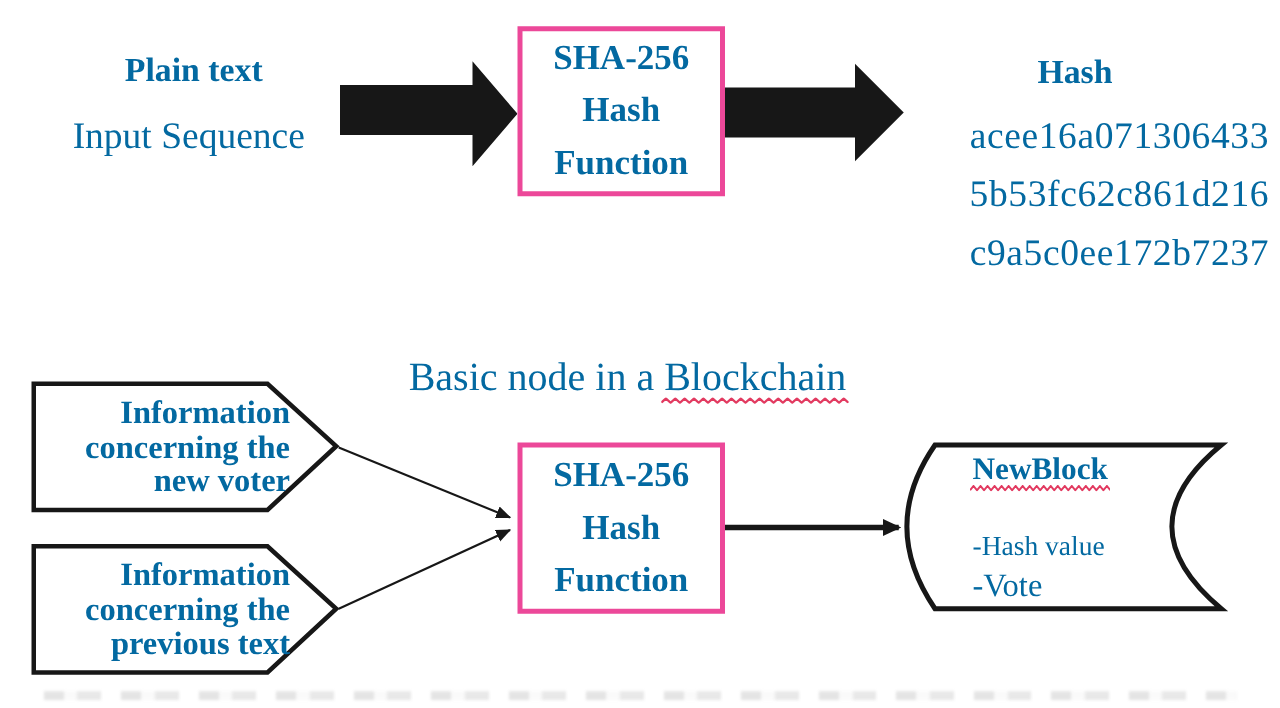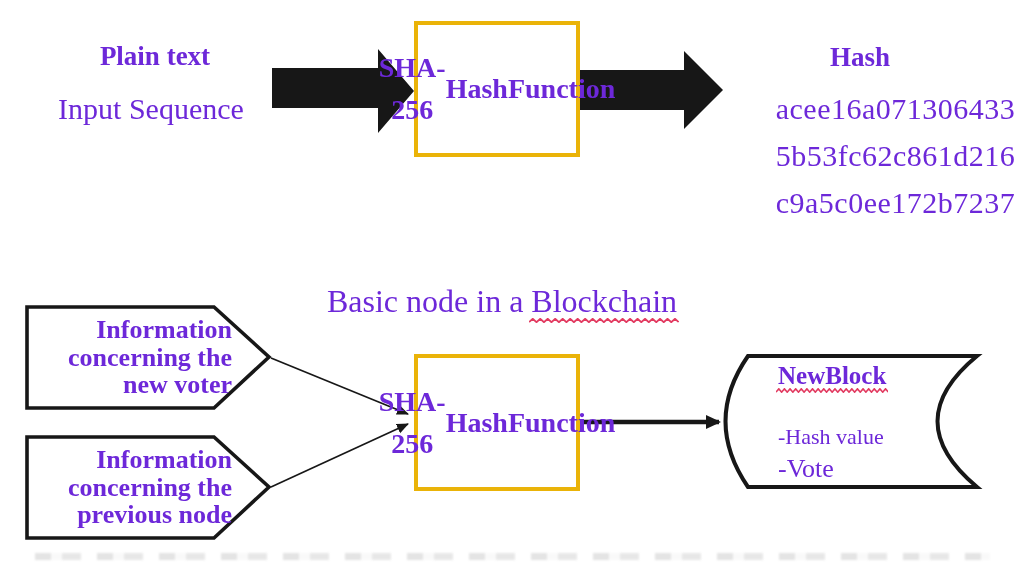--- a/index.html
+++ b/index.html
@@ -3,41 +3,41 @@
 <meta charset="utf-8">
 <style>
   html, body { margin: 0; padding: 0; background: #ffffff; }
   .stage {
     position: relative;
     width: 1024px;
     height: 566px;
     background: #ffffff;
     overflow: hidden;
     font-family: "Liberation Serif", "DejaVu Serif", serif;
-    color: #6d28d9;
+    color: #0369a1;
   }
   .stage * { box-sizing: border-box; }
   .shapes {
     position: absolute;
     left: 0; top: 0;
     width: 1024px; height: 566px;
     pointer-events: none;
   }
   .txt { position: absolute; white-space: nowrap; }
   .center { text-align: center; white-space: normal; }
 
   .label-bold { font-weight: bold; font-size: 27px; }
   .label-plain { font-size: 30px; }
 
   .hash-box {
     position: absolute;
-    border: 4px solid #eab308;
+    border: 4px solid #ec4899;
     background: #ffffff;
     display: flex;
-    flex-direction: row;
+    flex-direction: column;
     align-items: center;
     justify-content: center;
     font-weight: bold;
     font-size: 28px;
     line-height: 42px;
     text-align: center;
   }
   .box-top { left: 414px; top: 21px; width: 166px; height: 136px; }
   .box-bottom { left: 414px; top: 354px; width: 166px; height: 137px; }
 
@@ -133,21 +133,21 @@
         </svg></span></div>
 
   <div class="tag-label tag-label-1">
     <div>Information</div>
     <div>concerning the</div>
     <div>new voter</div>
   </div>
   <div class="tag-label tag-label-2">
     <div>Information</div>
     <div>concerning the</div>
-    <div>previous node</div>
+    <div>previous text</div>
   </div>
 
   <div class="hash-box box-bottom">
     <div>SHA-256</div>
     <div>Hash</div>
     <div>Function</div>
   </div>
 
   <div class="txt newblock-title"><span class="squig-wrap"><span>NewBlock</span><svg class="squig" viewBox="0 0 120 6" preserveAspectRatio="none">
           <path d="M0 5 L3 1 L6 5 L9 1 L12 5 L15 1 L18 5 L21 1 L24 5 L27 1 L30 5 L33 1 L36 5 L39 1 L42 5 L45 1 L48 5 L51 1 L54 5 L57 1 L60 5 L63 1 L66 5 L69 1 L72 5 L75 1 L78 5 L81 1 L84 5 L87 1 L90 5 L93 1 L96 5 L99 1 L102 5 L105 1 L108 5 L111 1 L114 5 L117 1 L120 5"></path>

